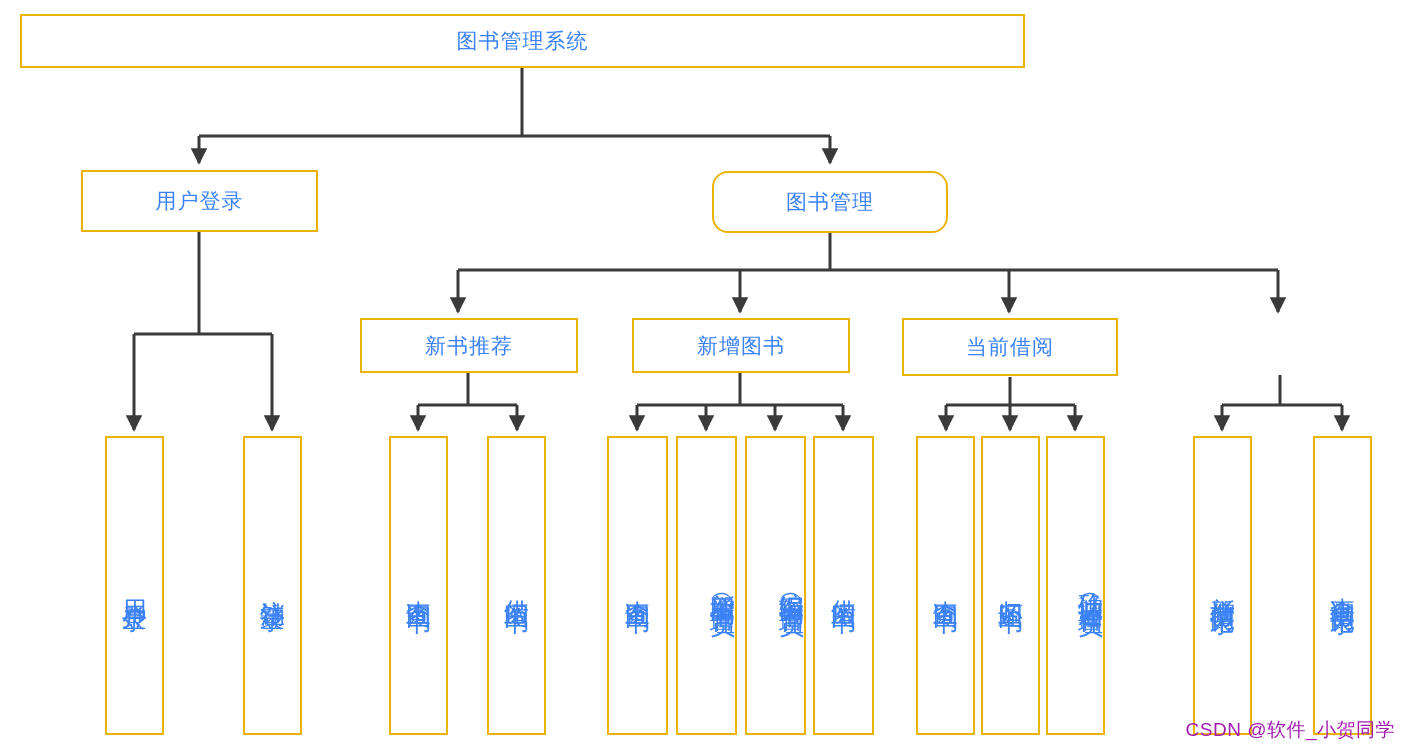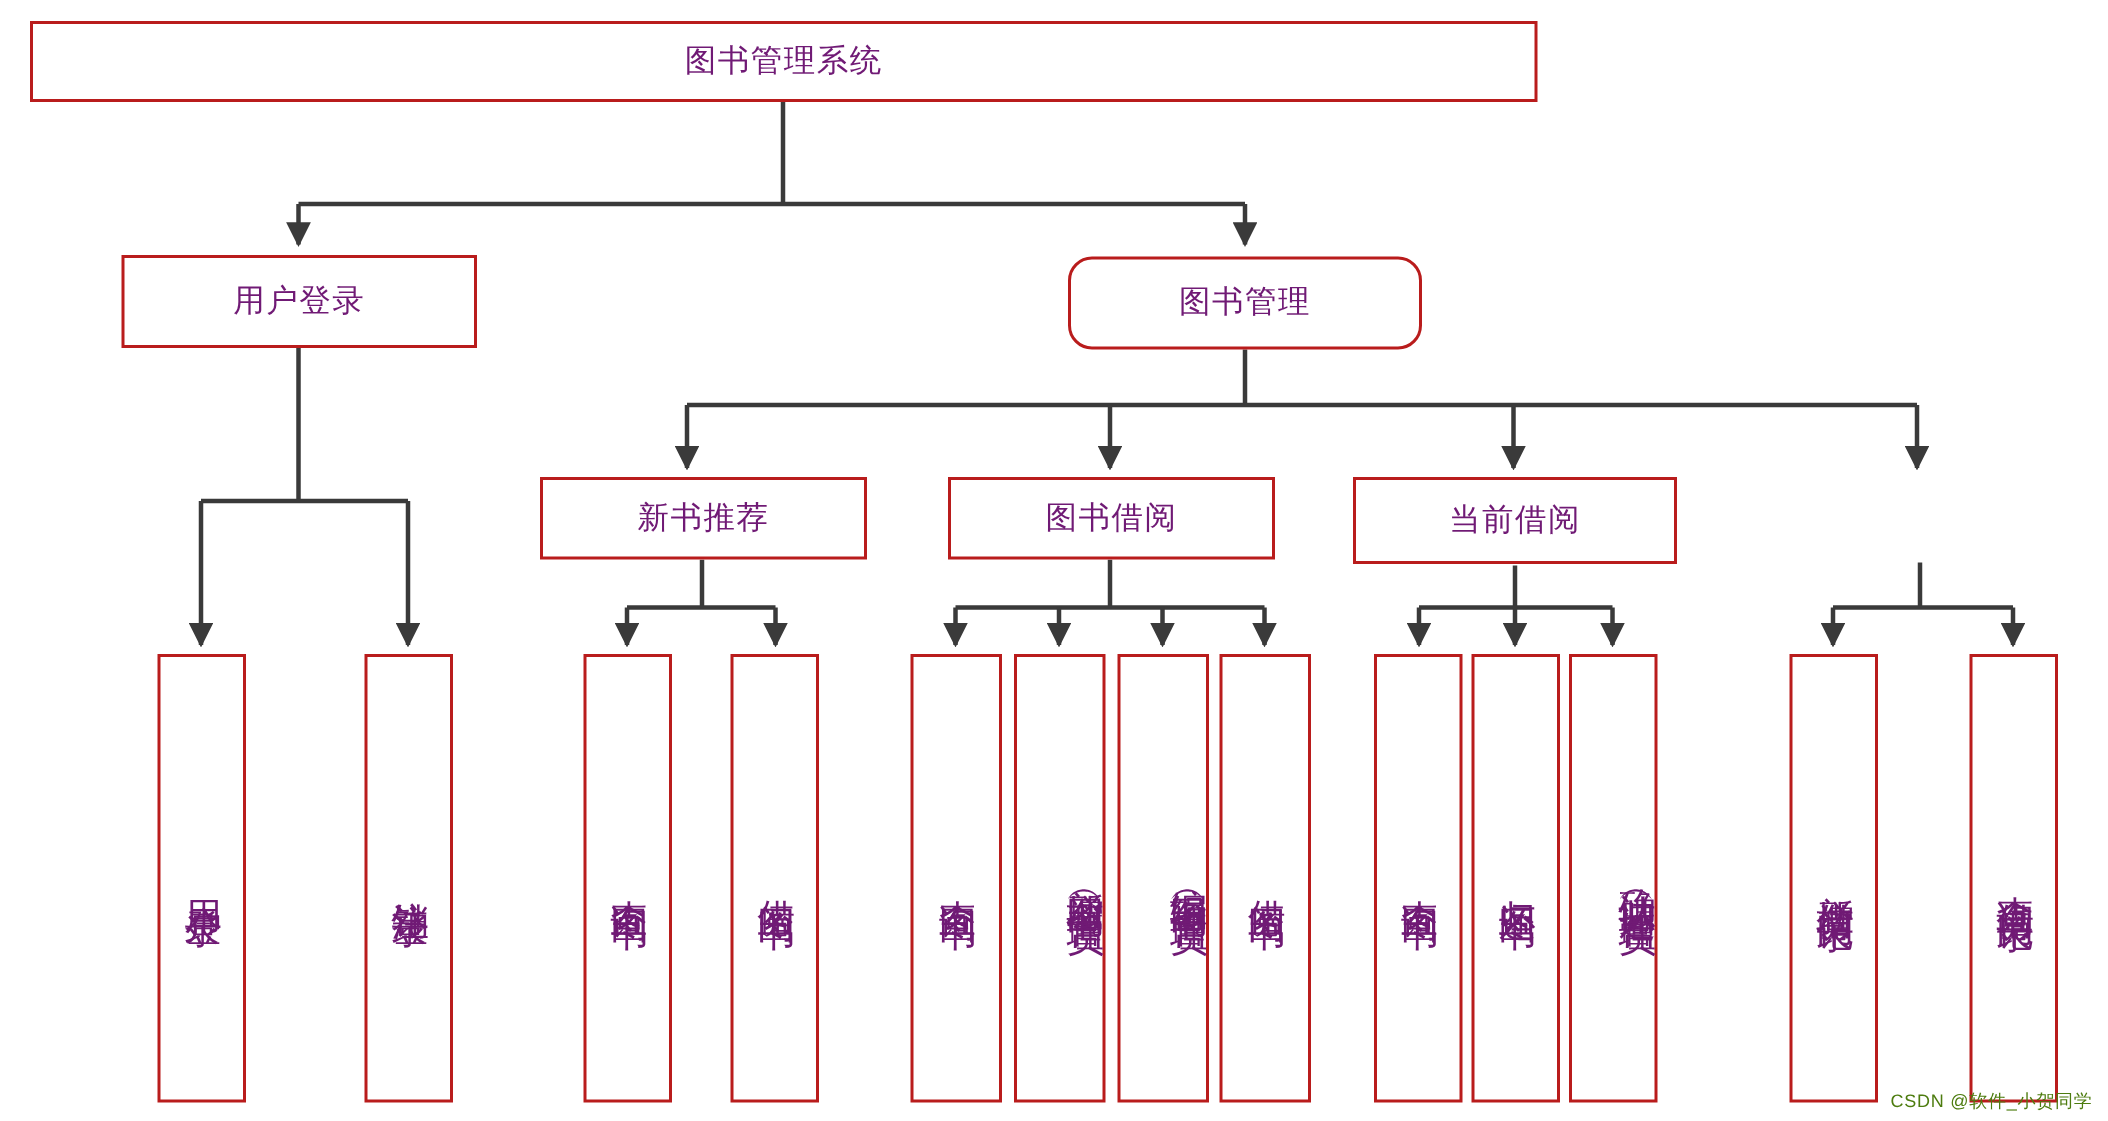--- a/index.html
+++ b/index.html
@@ -8,26 +8,26 @@
     background:#ffffff;
     font-family:"Liberation Sans","DejaVu Sans",sans-serif;
     overflow:hidden;
   }
   #stage{position:relative;width:1405px;height:747px;}
   svg#wires{position:absolute;left:0;top:0;width:1405px;height:747px;}
 
   .node{
     position:absolute;
     box-sizing:border-box;
-    border:2px solid #b91c1c;
+    border:2px solid #eab308;
     background:#ffffff;
     display:flex;
     align-items:center;
     justify-content:center;
-    color:#701a75;
+    color:#3b82f6;
   }
   .node .lbl{
     display:block;
     text-align:center;
     line-height:1.12;
     white-space:pre-line;
   }
   
   .h .lbl{font-size:21px;letter-spacing:1px;}
   
@@ -41,22 +41,22 @@
     font-size:25px;
     letter-spacing:3px;
     line-height:1;
   }
   .v.top{align-items:flex-start;}
   .v.top .lbl{padding-top:2px;}
 
   .watermark{
     position:absolute;
     right:10px;bottom:4px;
-    font-size:12px;
-    color:#4d7c0f;
+    font-size:19px;
+    color:#a21caf;
     letter-spacing:0.5px;
     white-space:nowrap;
     pointer-events:none;
   }
 </style>
 </head>
 <body>
 
 <div id="stage">
 
@@ -118,21 +118,21 @@
     <span class="lbl">用户登录</span>
   </div>
   <div class="node h" style="left:712px;top:171px;width:236px;height:62px;border-radius:16px;">
     <span class="lbl">图书管理</span>
   </div>
 
   <div class="node h" style="left:360px;top:318px;width:218px;height:55px;">
     <span class="lbl">新书推荐</span>
   </div>
   <div class="node h" style="left:632px;top:318px;width:218px;height:55px;">
-    <span class="lbl">图书借阅</span>
+    <span class="lbl">新增图书</span>
   </div>
   <div class="node h" style="left:902px;top:318px;width:216px;height:58px;">
     <span class="lbl">当前借阅</span>
   </div>
 
   <div class="node v" style="left:105px;top:436px;width:59px;height:299px;">
     <span class="lbl">用户登录</span>
   </div>
   <div class="node v" style="left:243px;top:436px;width:59px;height:299px;">
     <span class="lbl">注销登录</span>

